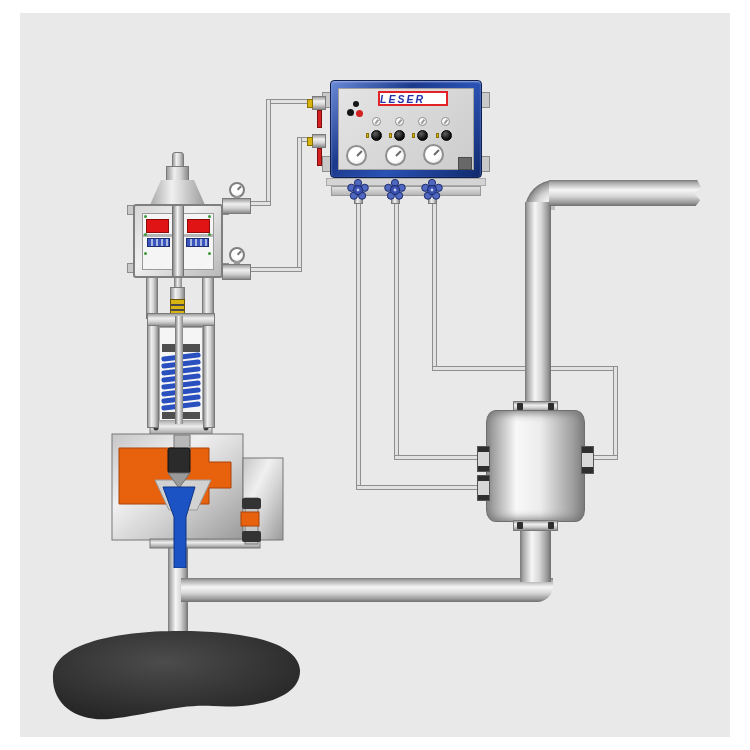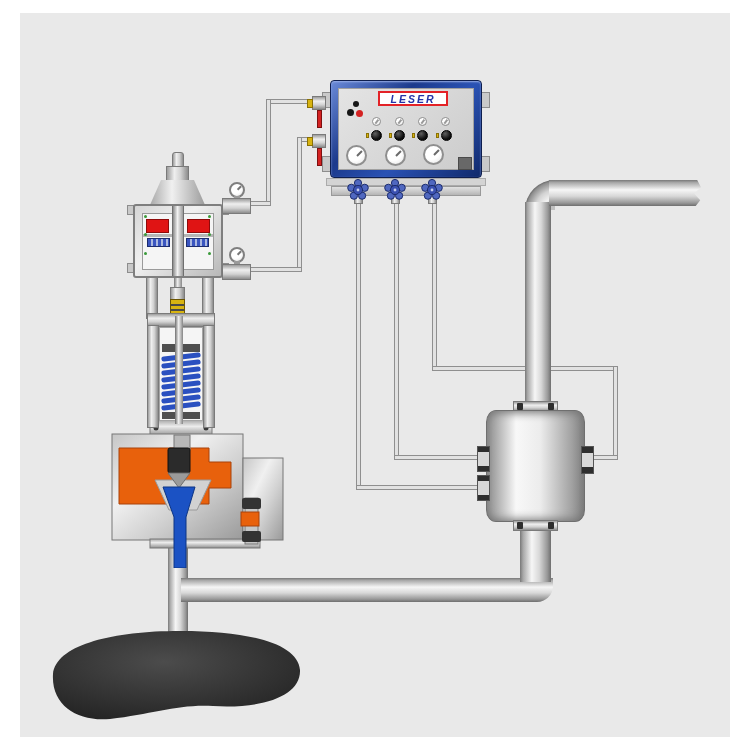--- a/index.html
+++ b/index.html
@@ -26,21 +26,21 @@
   .gauge{border-radius:50%;background:radial-gradient(circle at 38% 32%,#ffffff 50%,#e2e2e2);border:2px solid #8f8f8f}
   .gauge::after{content:"";position:absolute;left:48%;top:50%;width:2px;height:42%;background:#6a6a6a;transform-origin:center top;transform:rotate(225deg)}
   .gauge-sm{border-radius:50%;background:radial-gradient(circle at 38% 32%,#ffffff 50%,#dedede);border:2px solid #7f7f7f}
   .gauge-sm::after{content:"";position:absolute;left:46%;top:48%;width:1.5px;height:40%;background:#777;transform-origin:center top;transform:rotate(225deg)}
   .knob-s{border-radius:50%;background:radial-gradient(circle at 40% 32%,#fff 45%,#d2d2d2);border:1.5px solid #8f8f8f}
   .knob-s::after{content:"";position:absolute;left:46%;top:16%;width:1.5px;height:68%;background:#9a9a9a;transform:rotate(38deg)}
   .knob-b{border-radius:50%;background:radial-gradient(circle at 35% 30%,#606060,#0d0d0d 65%);border:1px solid #000}
   .led{border-radius:50%}
   .ytick{background:#d8b411;border:1px solid #8a7106}
 
-  .logo{display:flex;align-items:center;justify-content:center;background:#ffffff;border:2.5px solid #e32227;
+  .logo{display:flex;align-items:center;background:#ffffff;border:2.5px solid #e32227;
         color:#2433a8;font-weight:bold;font-style:italic;font-size:10.5px;letter-spacing:2px}
 
   .redbar{background:#d42222;border:1px solid #7e0f0f}
   .greendot{width:3px;height:3px;background:#3a9a3a;border-radius:50%}
   .bluebar{background:repeating-linear-gradient(90deg,#3a55c0 0 3px,#aab8e0 3px 5px);border:1px solid #1c2c6e}
   .redblock{background:#e01414;border:1px solid #8e0a0a}
 </style>
 </head>
 <body>
 

